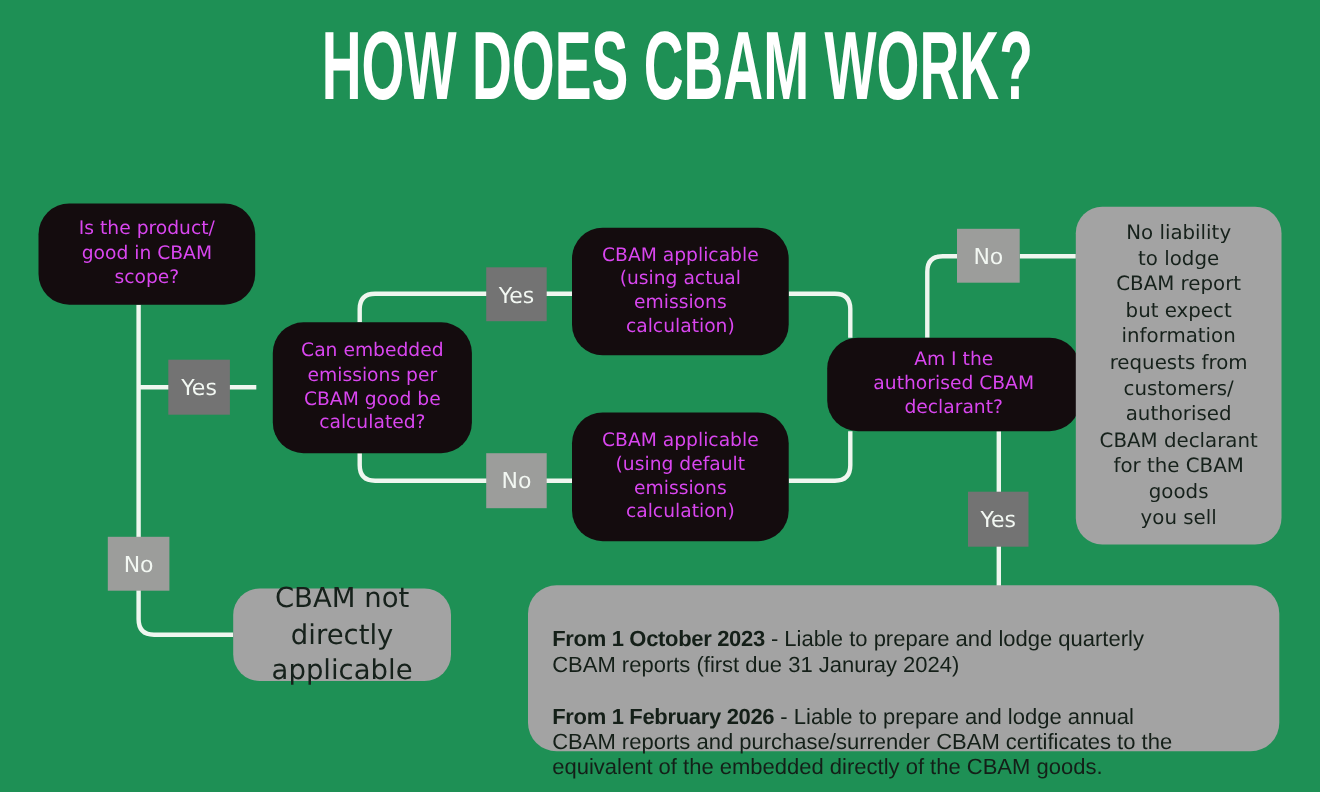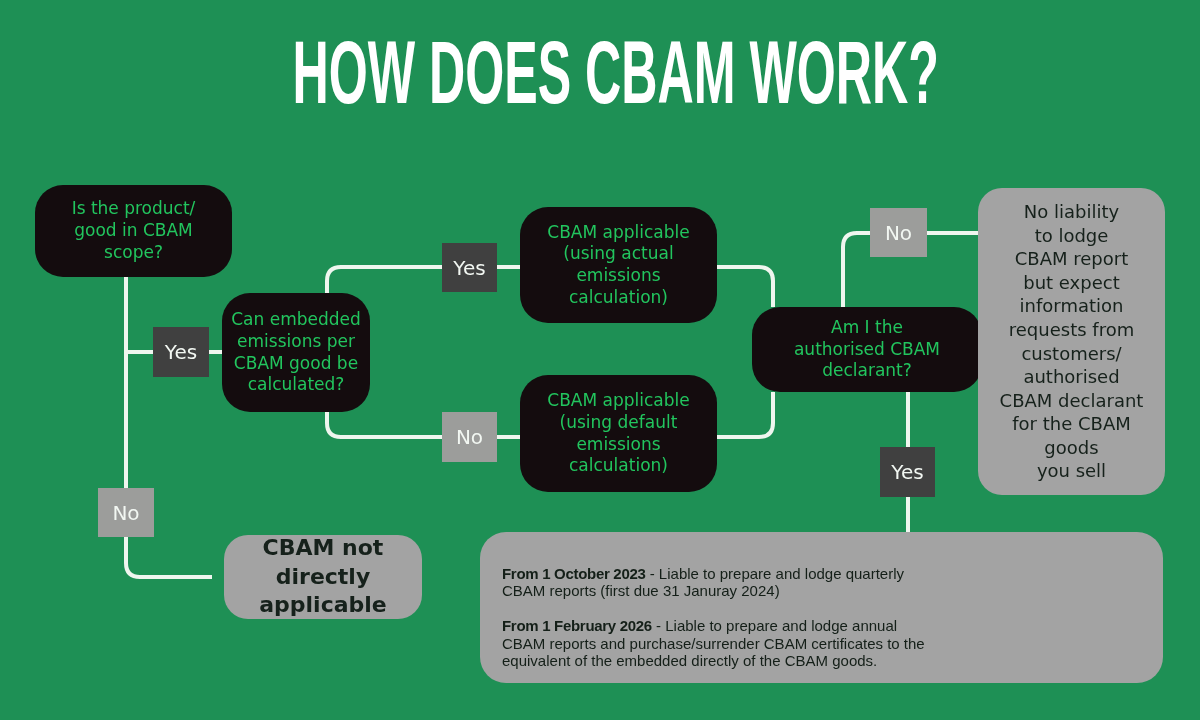--- a/index.html
+++ b/index.html
@@ -1,58 +1,58 @@
 <!DOCTYPE html>
 <html><head>
 <meta charset="utf-8">
 <style>
   html,body{margin:0;padding:0;background:#111;}
   .canvas{
     position:relative;width:1200px;height:720px;overflow:hidden;
     background:#1e9055;
     font-family:"DejaVu Sans",sans-serif;
   }
-  .title-wrap{position:absolute;top:22px;left:0;right:0;text-align:center;padding-left:32px;}
+  .title-wrap{position:absolute;top:10px;left:0;right:0;text-align:center;padding-left:32px;}
   .title{
     display:inline-block;white-space:nowrap;color:#ffffff;
     font-family:"Liberation Sans",sans-serif;font-weight:700;font-size:76px;
     letter-spacing:0;transform:scale(0.66,1.16);transform-origin:center top;
   }
   svg.connectors{position:absolute;left:0;top:0;}
   svg.connectors path{fill:none;stroke:#eff6ef;stroke-width:4;}
   .node{
     position:absolute;display:flex;align-items:center;justify-content:center;
     text-align:center;white-space:pre-line;box-sizing:border-box;
   }
-  .black{background:#140c0e;color:#22c55e;border-radius:28px;font-size:17px;line-height:1.28;}
+  .black{background:#140c0e;color:#d946ef;border-radius:28px;font-size:17px;line-height:1.28;}
   .mint{background:#a3a3a3;color:#16211b;}
   .sq{
     position:absolute;display:flex;align-items:center;justify-content:center;
     font-size:20px;color:#f2f7f2;text-align:right;
   }
-  .yes{background:#404040;}
+  .yes{background:#737373;}
   .no{background:#9c9d9b;}
   
   .q-scope{left:35px;top:185px;width:197px;height:92px;}
-  .q-embedded{left:222px;top:293px;width:148px;height:119px;}
+  .q-embedded{left:248px;top:293px;width:181px;height:119px;}
   .outcome-actual{left:520px;top:207px;width:197px;height:116px;}
   .outcome-default{left:520px;top:375px;width:197px;height:117px;}
   .q-declarant{left:752px;top:307px;width:230px;height:85px;}
   .yes1{left:153px;top:327px;width:56px;height:50px;}
   .yes2{left:442px;top:243px;width:55px;height:49px;}
   .yes3{left:880px;top:447px;width:55px;height:50px;}
   .no1{left:98px;top:488px;width:56px;height:49px;}
   .no2{left:442px;top:412px;width:55px;height:50px;}
   .no3{left:870px;top:208px;width:57px;height:49px;}
-  .not-applicable{left:224px;top:535px;width:198px;height:84px;border-radius:24px;font-size:22px;line-height:1.3;font-weight:bold;}
+  .not-applicable{left:212px;top:535px;width:198px;height:84px;border-radius:24px;font-size:25px;line-height:1.3;}
   .right-panel{left:978px;top:188px;width:187px;height:307px;border-radius:24px;font-size:18px;line-height:1.31;}
   .bottom-panel{
     left:480px;top:532px;width:683px;height:151px;border-radius:26px;
     display:block;text-align:left;padding:15px 20px 0 22px;
-    font-family:"Liberation Sans",sans-serif;font-size:15px;line-height:1.17;color:#141f18;
+    font-family:"Liberation Sans",sans-serif;font-size:20px;line-height:1.17;color:#141f18;
     white-space:pre-line;
   }
   .bottom-panel b{font-weight:700;letter-spacing:-0.3px;}
 </style>
 </head>
 <body>
 
 <div class="canvas">
 
   <div class="title-wrap">

